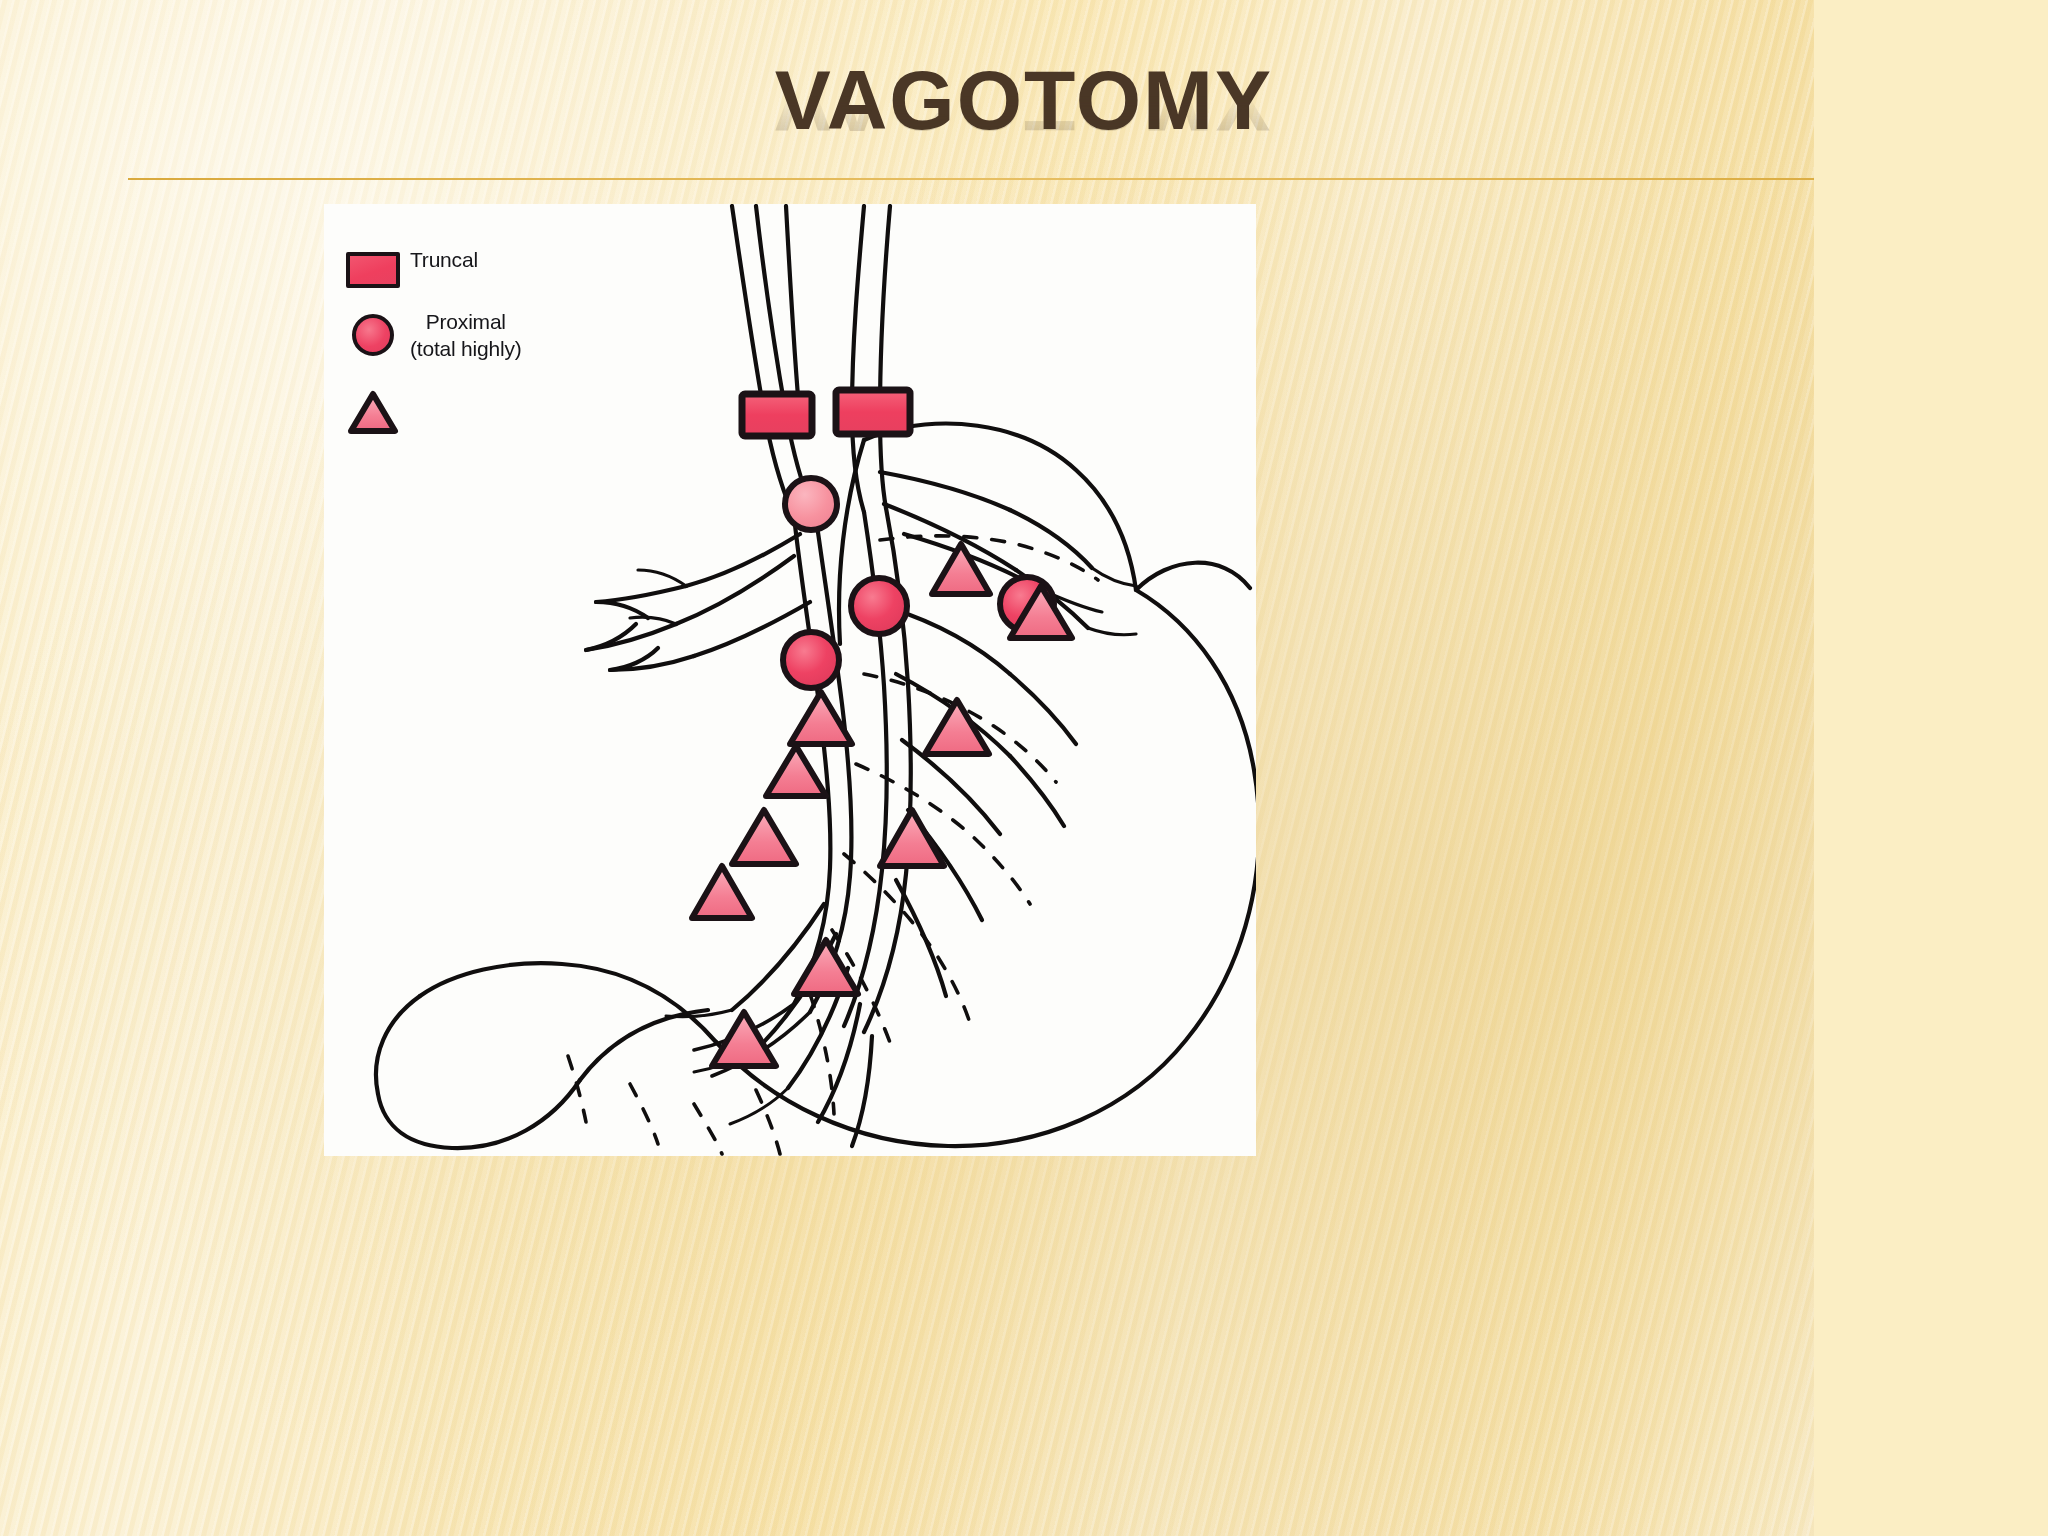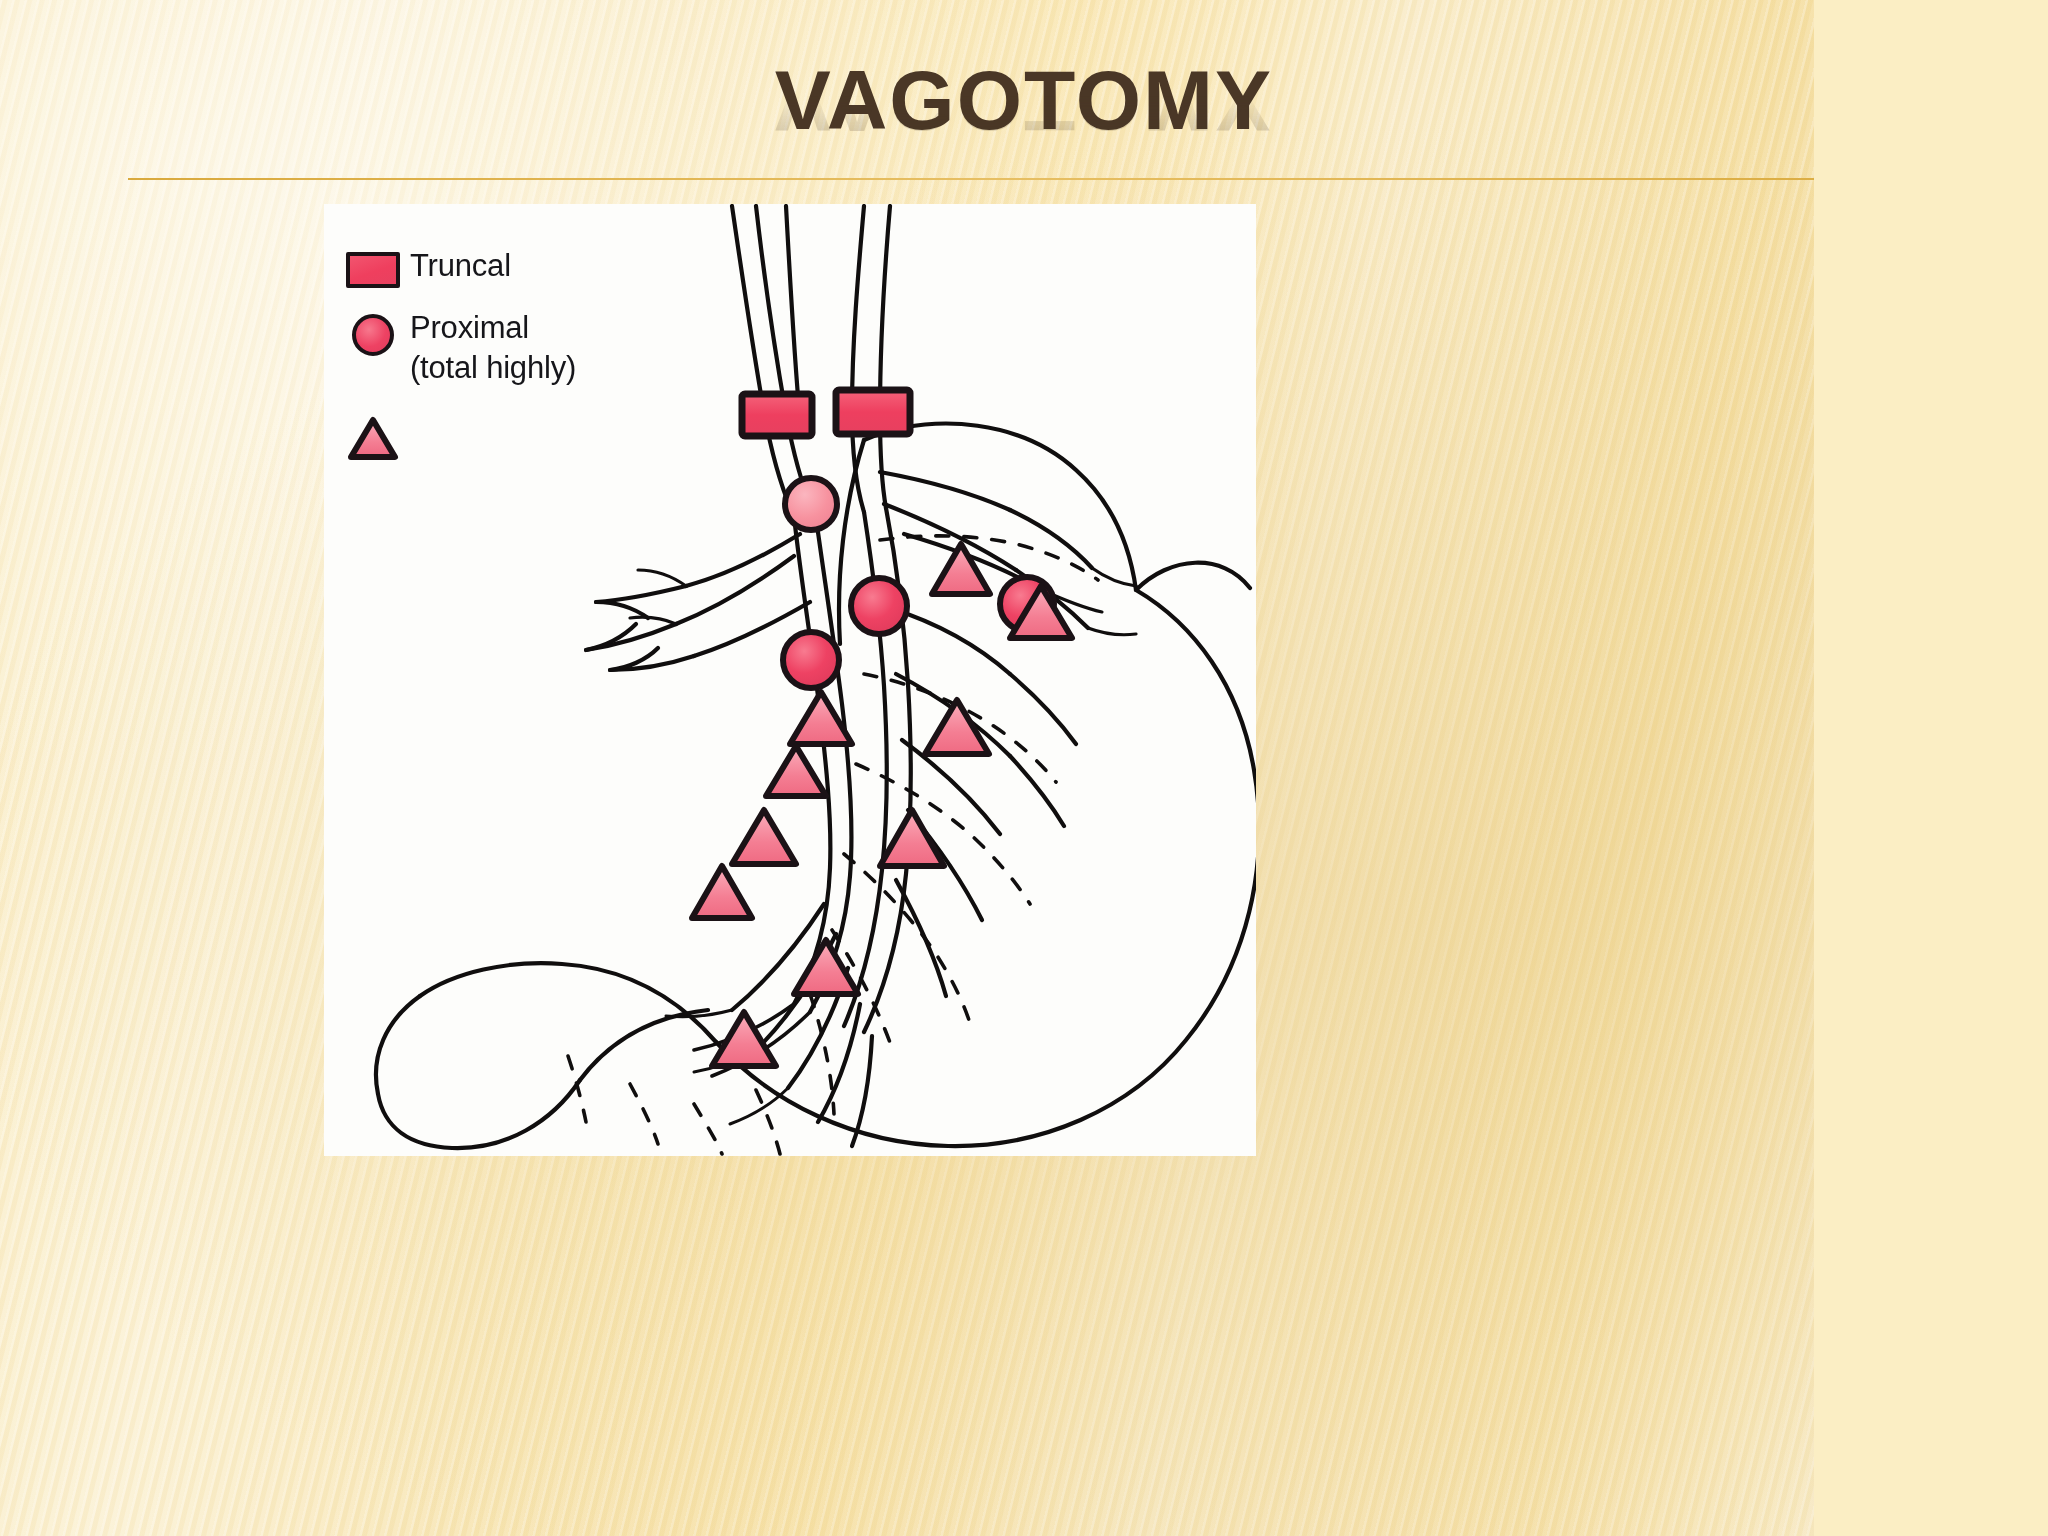--- a/index.html
+++ b/index.html
@@ -130,24 +130,25 @@
   }
   .legend-marker {
     width: 74px;
     flex: 0 0 74px;
     display: flex;
     justify-content: center;
     padding-top: 6px;
   }
   .legend-label {
     font-family: "Liberation Sans", sans-serif;
-    font-size: 31px;
+    font-size: 21px;
     color: #16161a;
     line-height: 1.30;
     letter-spacing: -0.2px;
+    text-align: center;
   }
   .legend-sub {
     display: block;
   }
 
   
   .m-rect {
     width: 46px;
     height: 28px;
     background: linear-gradient(160deg, #f2556f 0%, #ef3f5e 55%, #e8405f 100%);

